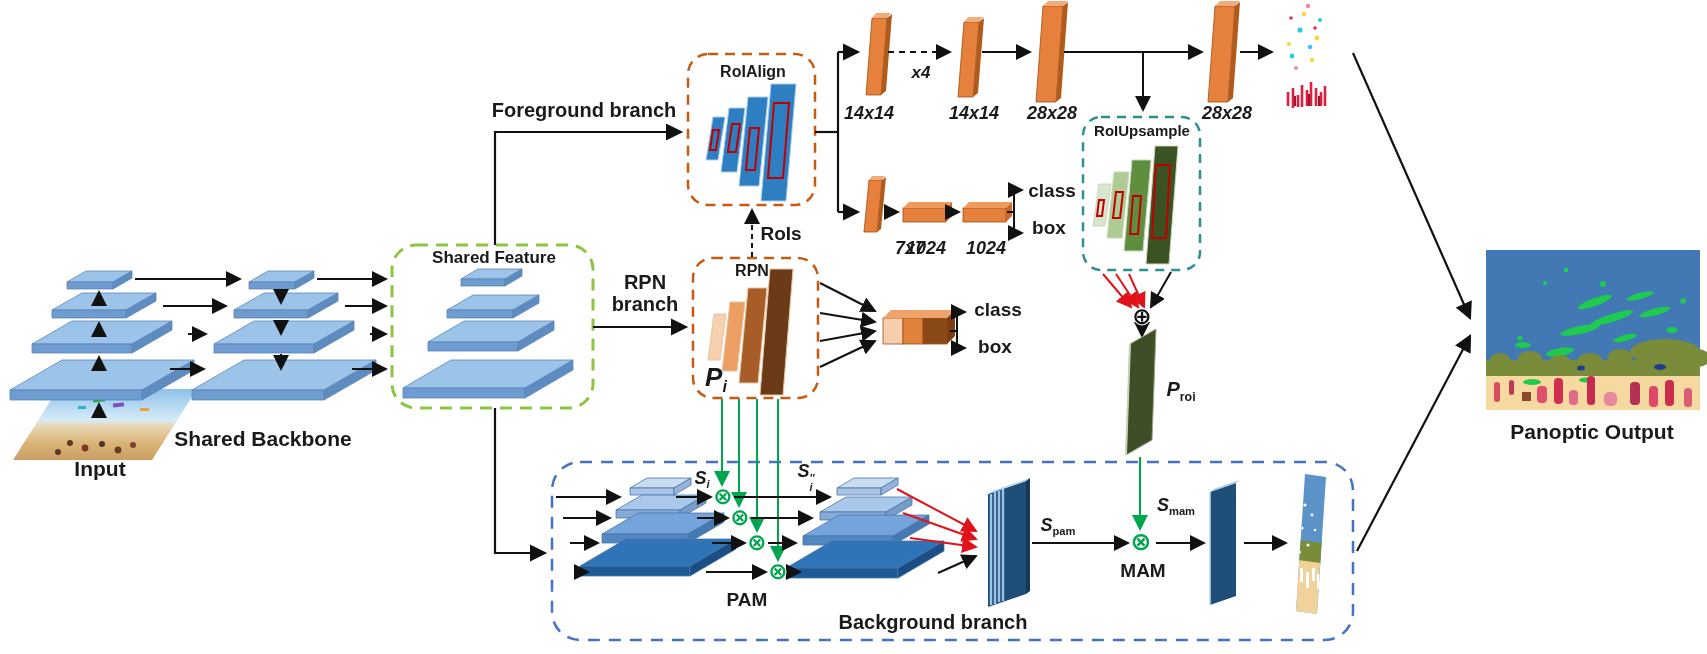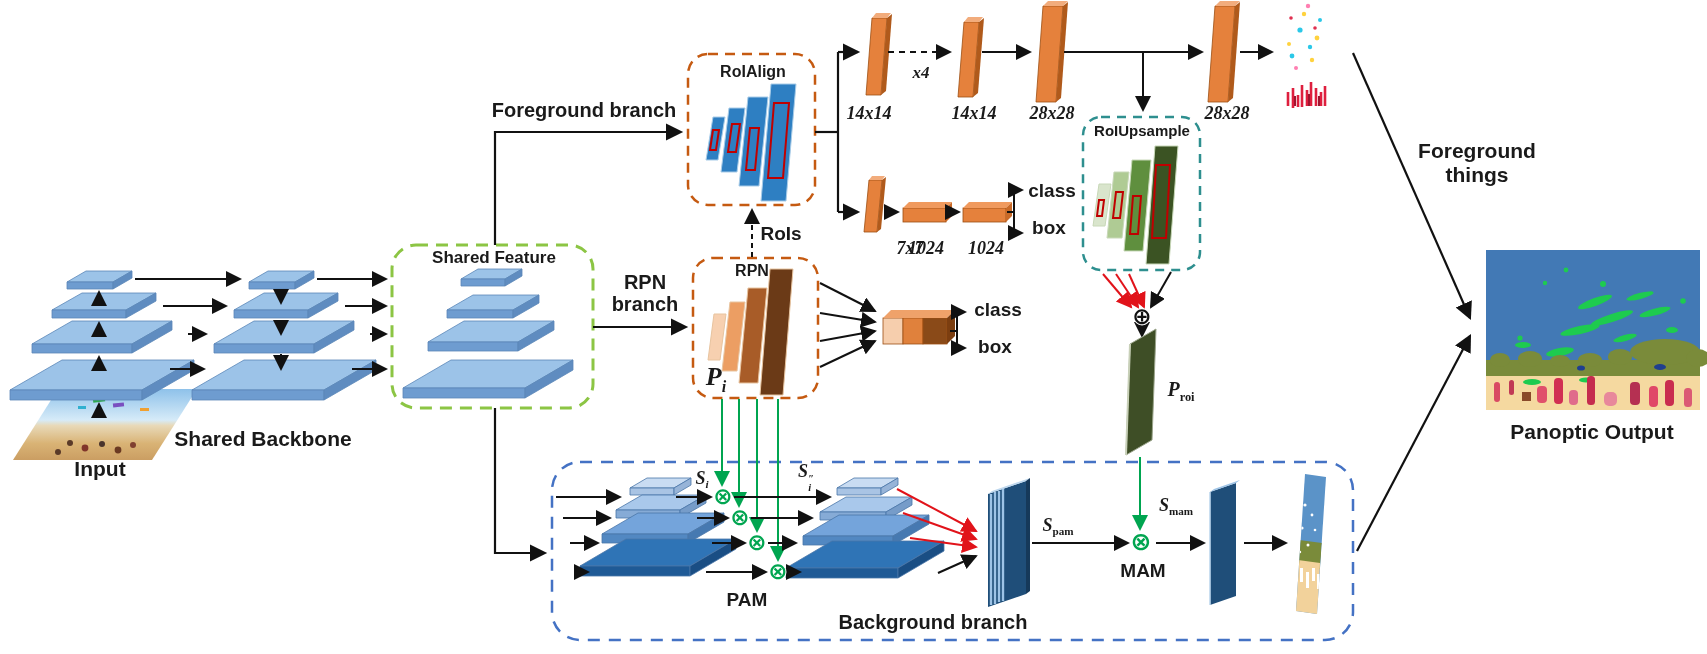--- a/index.html
+++ b/index.html
@@ -2,21 +2,21 @@
 <html><head>
 <meta charset="utf-8">
 <style>
   html,body{margin:0;padding:0;background:#fff}
   #canvas{position:relative;width:1707px;height:654px;background:#ffffff;
           font-family:"Liberation Sans",sans-serif;overflow:hidden}
   #canvas svg{position:absolute;left:0;top:0}
   .lbl{position:absolute;transform:translate(-50%,-50%);font-weight:bold;color:#1a1a1a;
        white-space:nowrap;line-height:1.12}
   .it{}
-  .serif{font-family:Liberation Serif, serif;font-style:italic}
+  .serif{font-family:Liberation Sans, sans-serif;font-style:italic}
   .ctr{text-align:center}
   .op{position:absolute;transform:translate(-50%,-54%);font-weight:bold;
       font-family:"DejaVu Sans",sans-serif;color:#111}
   .op.green{color:#00A550}
   .sub{font-size:0.62em;vertical-align:-0.4em;font-style:italic}
   .stack{display:inline-flex;flex-direction:column;align-items:flex-start;
          font-size:0.58em;line-height:0.8;vertical-align:-0.5em}
 </style>
 </head>
 <body>
@@ -513,24 +513,20 @@
 <div class="lbl it" style="left:747px;top:600px;font-size:19px">PAM</div>
 <div class="lbl serif" style="left:1058px;top:526px;font-size:18px">
   <span>S</span><span class="sub" style="font-style:normal">pam</span>
 </div>
 <div class="lbl it" style="left:1143px;top:571px;font-size:19px">MAM</div>
 <div class="lbl serif" style="left:1176px;top:506px;font-size:18px">
   <span>S</span><span class="sub" style="font-style:normal">mam</span>
 </div>
 <div class="lbl it" style="left:933px;top:622px;font-size:20px">Background branch</div>
 
-<div class="lbl it ctr" style="left:1477px;top:163px;font-size:21px">
-  <span>Foreground</span><br>
-  <span>things</span>
-</div>
 <div class="lbl" style="left:1592px;top:432px;font-size:21px">Panoptic Output</div>
 
 <div class="op" style="left:1142px;top:317px;font-size:23px">⊕</div>
 <div class="op green" style="left:723px;top:497px;font-size:23px">⊗</div>
 <div class="op green" style="left:740px;top:518px;font-size:23px">⊗</div>
 <div class="op green" style="left:757px;top:543px;font-size:23px">⊗</div>
 <div class="op green" style="left:778px;top:572px;font-size:23px">⊗</div>
 <div class="op green" style="left:1141px;top:543px;font-size:25px">⊗</div>
 
 </div>

